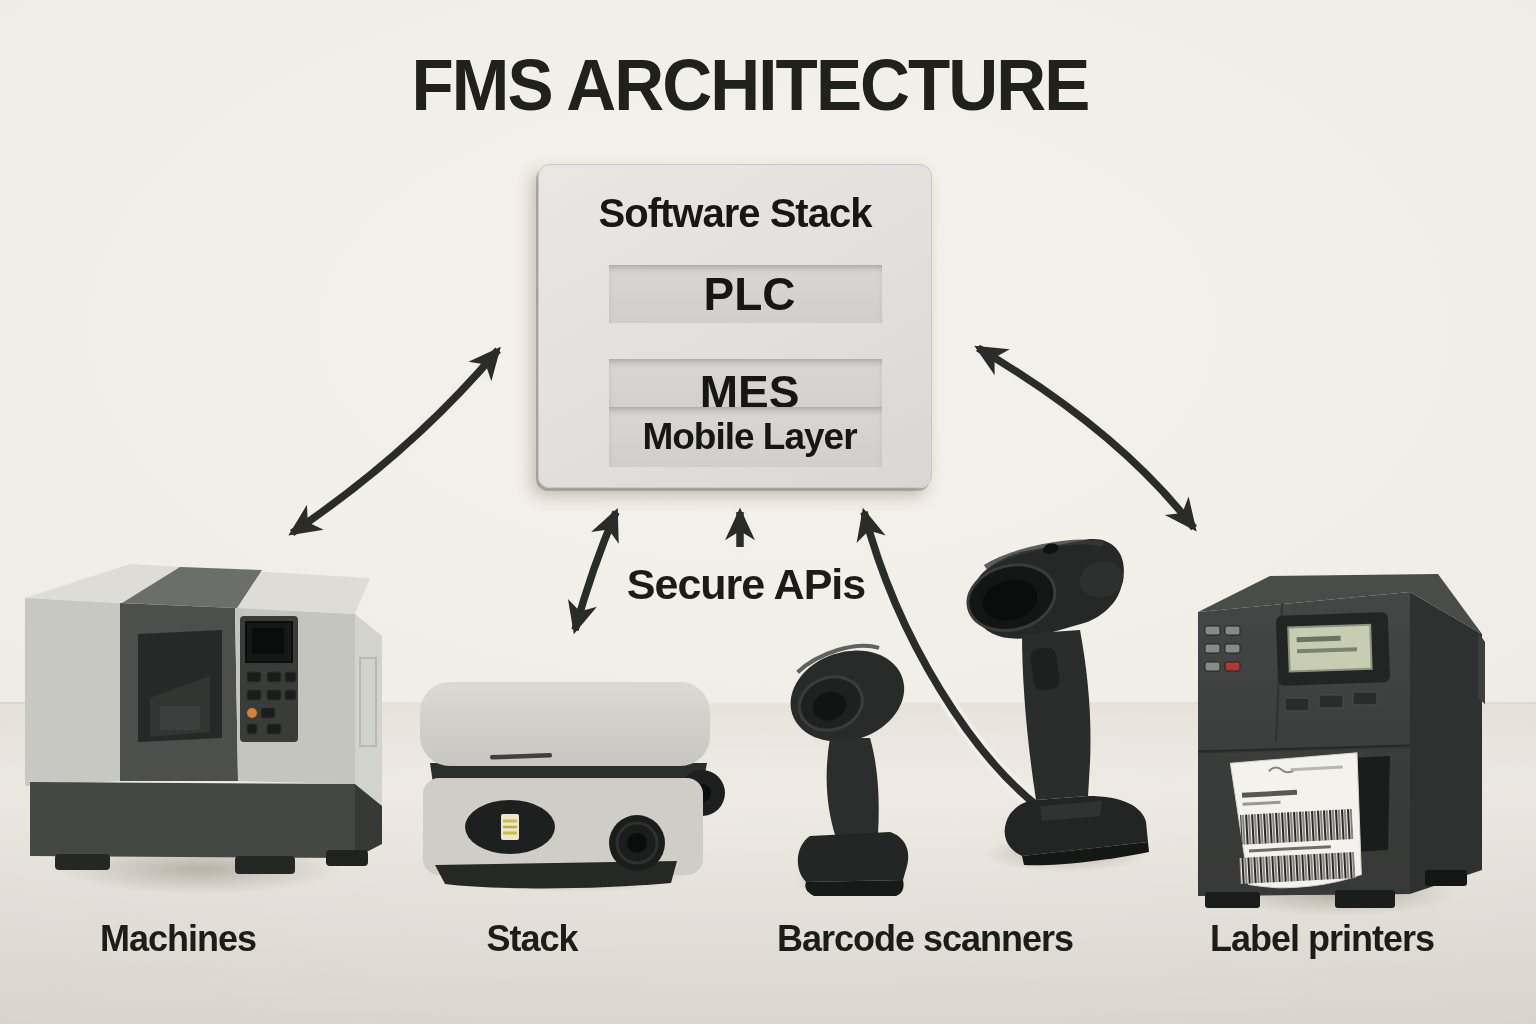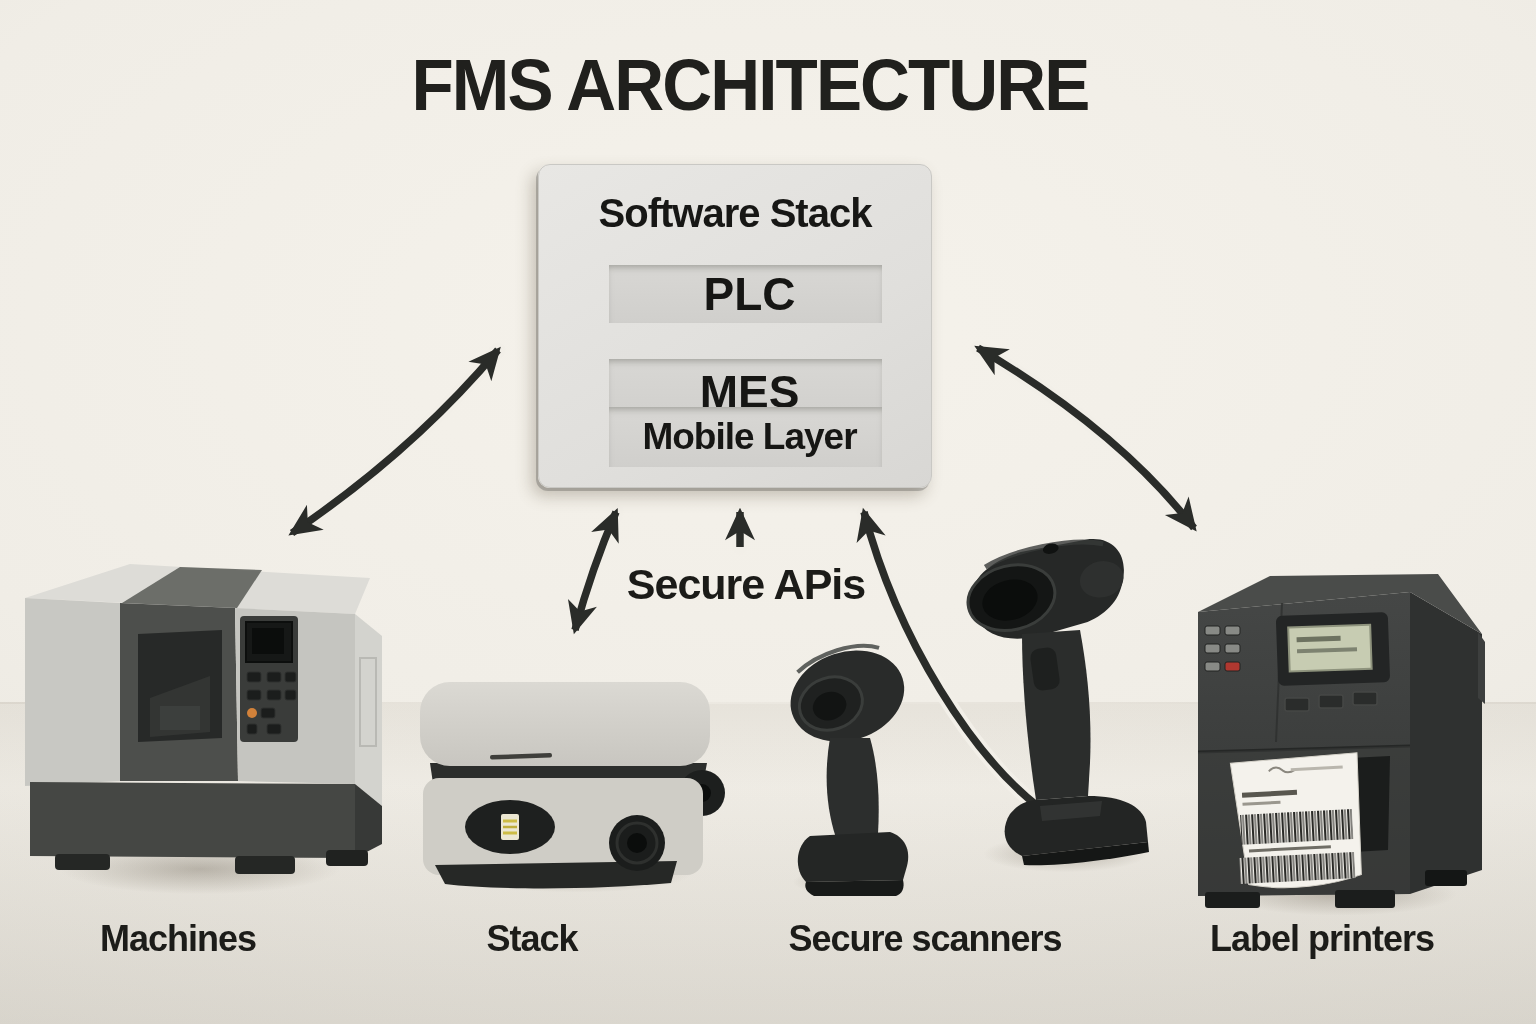--- a/index.html
+++ b/index.html
@@ -259,16 +259,16 @@
       <rect x="55" y="250" width="112" height="30" fill="url(#pr-bc)"></rect>
       <rect x="62" y="285" width="82" height="3" fill="#6f6d65"></rect>
       <rect x="52" y="293" width="115" height="26" fill="url(#pr-bc)"></rect>
     </g>
   </svg>
 
   <h1 class="page-title">FMS ARCHITECTURE</h1>
   <div class="secure-label">Secure APis</div>
   <div class="device-label lbl-machines">Machines</div>
   <div class="device-label lbl-agvs">Stack</div>
-  <div class="device-label lbl-scanners">Secure scanners</div>
+  <div class="device-label lbl-scanners">Barcode scanners</div>
   <div class="device-label lbl-printers">Label printers</div>
 
 </div>
 
 </body></html>

